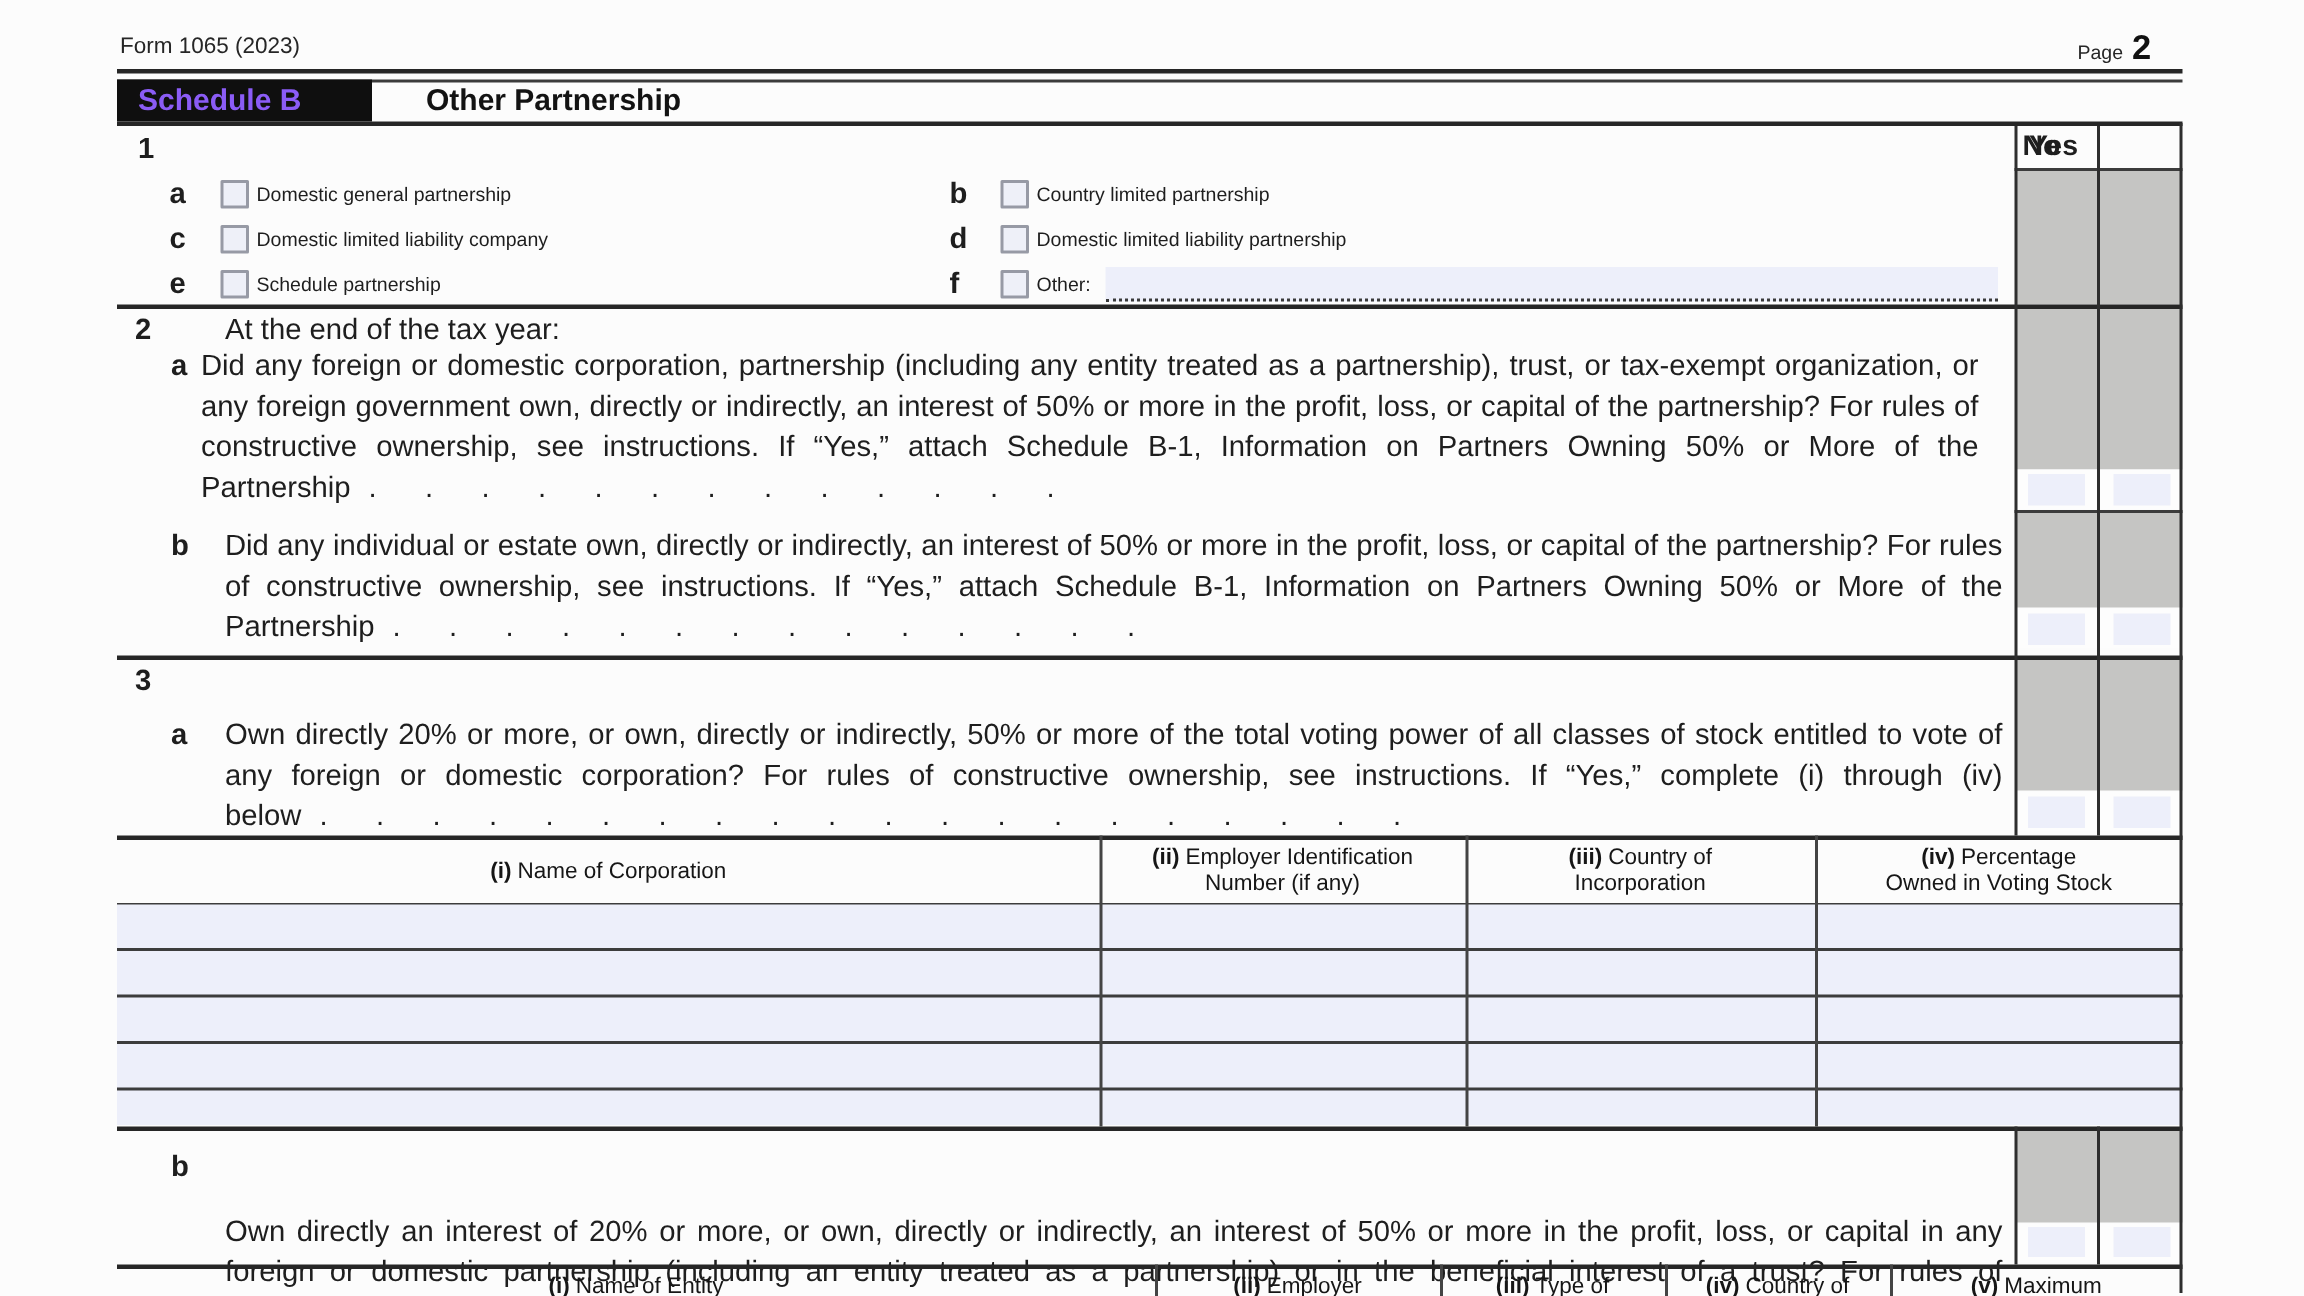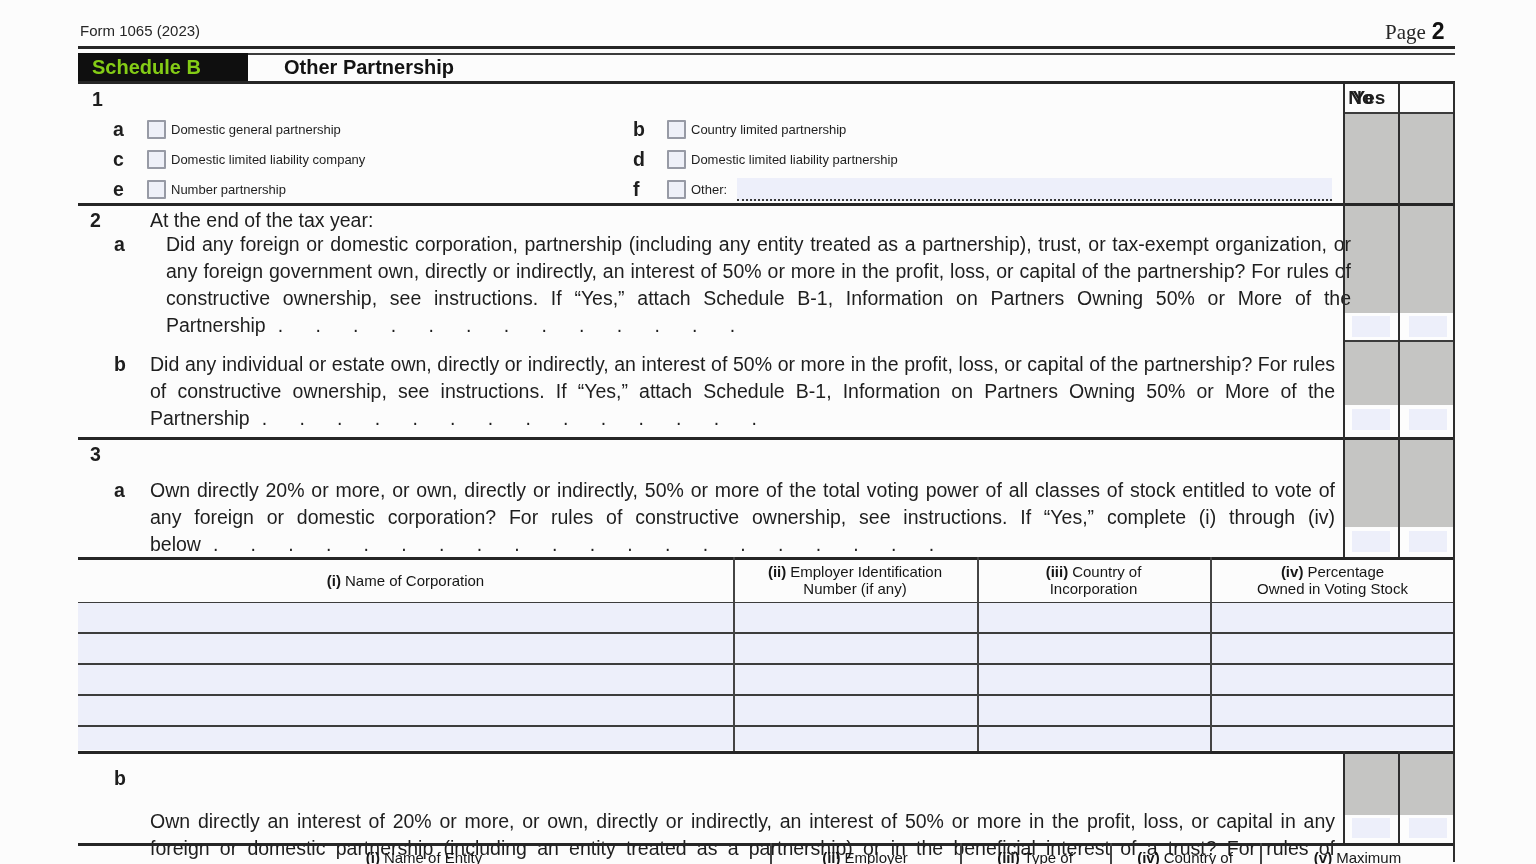--- a/index.html
+++ b/index.html
@@ -10,23 +10,23 @@
   }
   .abs{position:absolute;}
   
   .hl{position:absolute;height:1.5px;background:#3c3c3c;}
   .hl.thick{height:2.5px;background:#262626;}
   .vl{position:absolute;width:2px;background:#2e2e2e;}
   .vl.thin{width:1.5px;background:#444;}
   
   .formid{font-size:15px;color:#262626;}
   .pagebox{display:flex;align-items:baseline;gap:6px;}
-  .pageword{font-size:21px;color:#262626;font-family:Liberation Serif, serif;}
+  .pageword{font-size:13px;color:#262626;}
   .pagenum{font-size:23px;font-weight:bold;color:#111;}
-  .schedbar{background:#0f0f0f;color:#84cc16;font-weight:bold;font-size:20px;
+  .schedbar{background:#0f0f0f;color:#8b5cf6;font-weight:bold;font-size:20px;
     display:flex;align-items:center;padding-left:14px;box-sizing:border-box;}
   .schedtitle{font-size:20px;font-weight:bold;color:#131313;}
   
   .qnum{font-size:19.5px;font-weight:bold;}
   .qtext{font-size:19.5px;}
   .qpara{font-size:19.5px;line-height:27px;text-align:justify;width:1185px;}
   .dots{margin-left:12px;letter-spacing:1px;white-space:nowrap;}
   
   .ynhead{font-size:19px;font-weight:bold;text-align:center;}
   .gray{position:absolute;background:#c5c5c3;}
@@ -111,36 +111,36 @@
     <span class="optlabel">Domestic limited liability company</span>
   </div>
   <div class="opt" style="left:625px;top:146px;width:500px">
     <span class="optletter">d</span>
     <span class="cb"></span>
     <span class="optlabel">Domestic limited liability partnership</span>
   </div>
   <div class="opt" style="left:105px;top:176px;width:500px">
     <span class="optletter">e</span>
     <span class="cb"></span>
-    <span class="optlabel">Number partnership</span>
+    <span class="optlabel">Schedule partnership</span>
   </div>
   <div class="opt" style="left:625px;top:176px;width:707px">
     <span class="optletter">f</span>
     <span class="cb"></span>
     <span class="optlabel">Other:</span>
     <span class="otherfield"></span>
   </div>
 
   <div class="hl thick" style="left:78px;top:203px;width:1377px"></div>
 
   <div class="abs qnum" style="left:90px;top:209px">2</div>
   <div class="abs qtext" style="left:150px;top:209px">At the end of the tax year:</div>
 
   <div class="abs qnum" style="left:114px;top:233px">a</div>
-  <div class="abs qpara" style="left:166px;top:231px">
+  <div class="abs qpara" style="left:134px;top:231px">
     <span>Did any foreign or domestic corporation, partnership (including any entity treated as a partnership), trust, or tax-exempt organization, or any foreign government own, directly or indirectly, an interest of 50% or more in the profit, loss, or capital of the partnership? For rules of constructive ownership, see instructions. If “Yes,” attach Schedule B-1, Information on Partners Owning 50% or More of the Partnership</span><span class="dots">.  .  .  .  .  .  .  .  .  .  .  .  .</span>
   </div>
   <div class="hl" style="left:1343px;top:340px;width:112px"></div>
 
   <div class="abs qnum" style="left:114px;top:353px">b</div>
   <div class="abs qpara" style="left:150px;top:351px">
     <span>Did any individual or estate own, directly or indirectly, an interest of 50% or more in the profit, loss, or capital of the partnership? For rules of constructive ownership, see instructions. If “Yes,” attach Schedule B-1, Information on Partners Owning 50% or More of the Partnership</span><span class="dots">.  .  .  .  .  .  .  .  .  .  .  .  .  .</span>
   </div>
 
   <div class="hl thick" style="left:78px;top:437px;width:1377px"></div>

